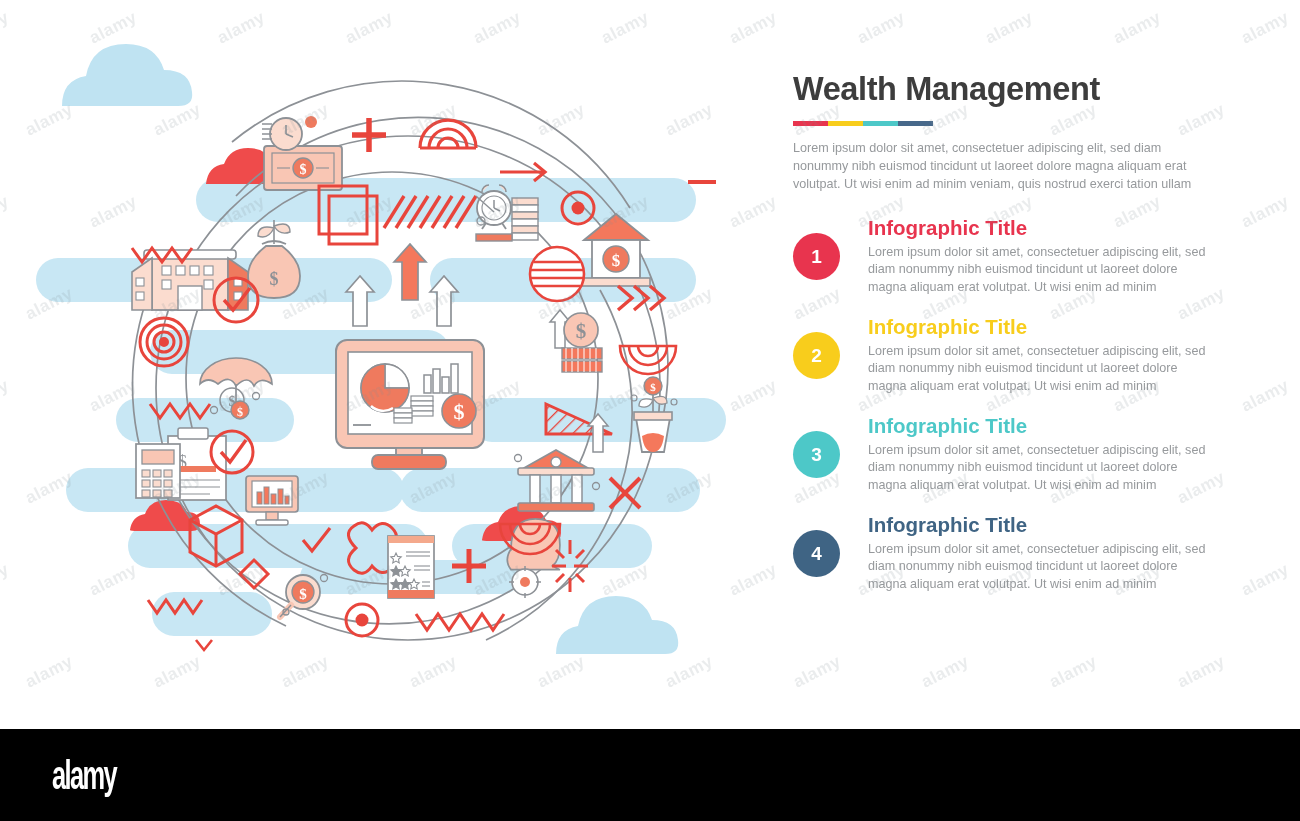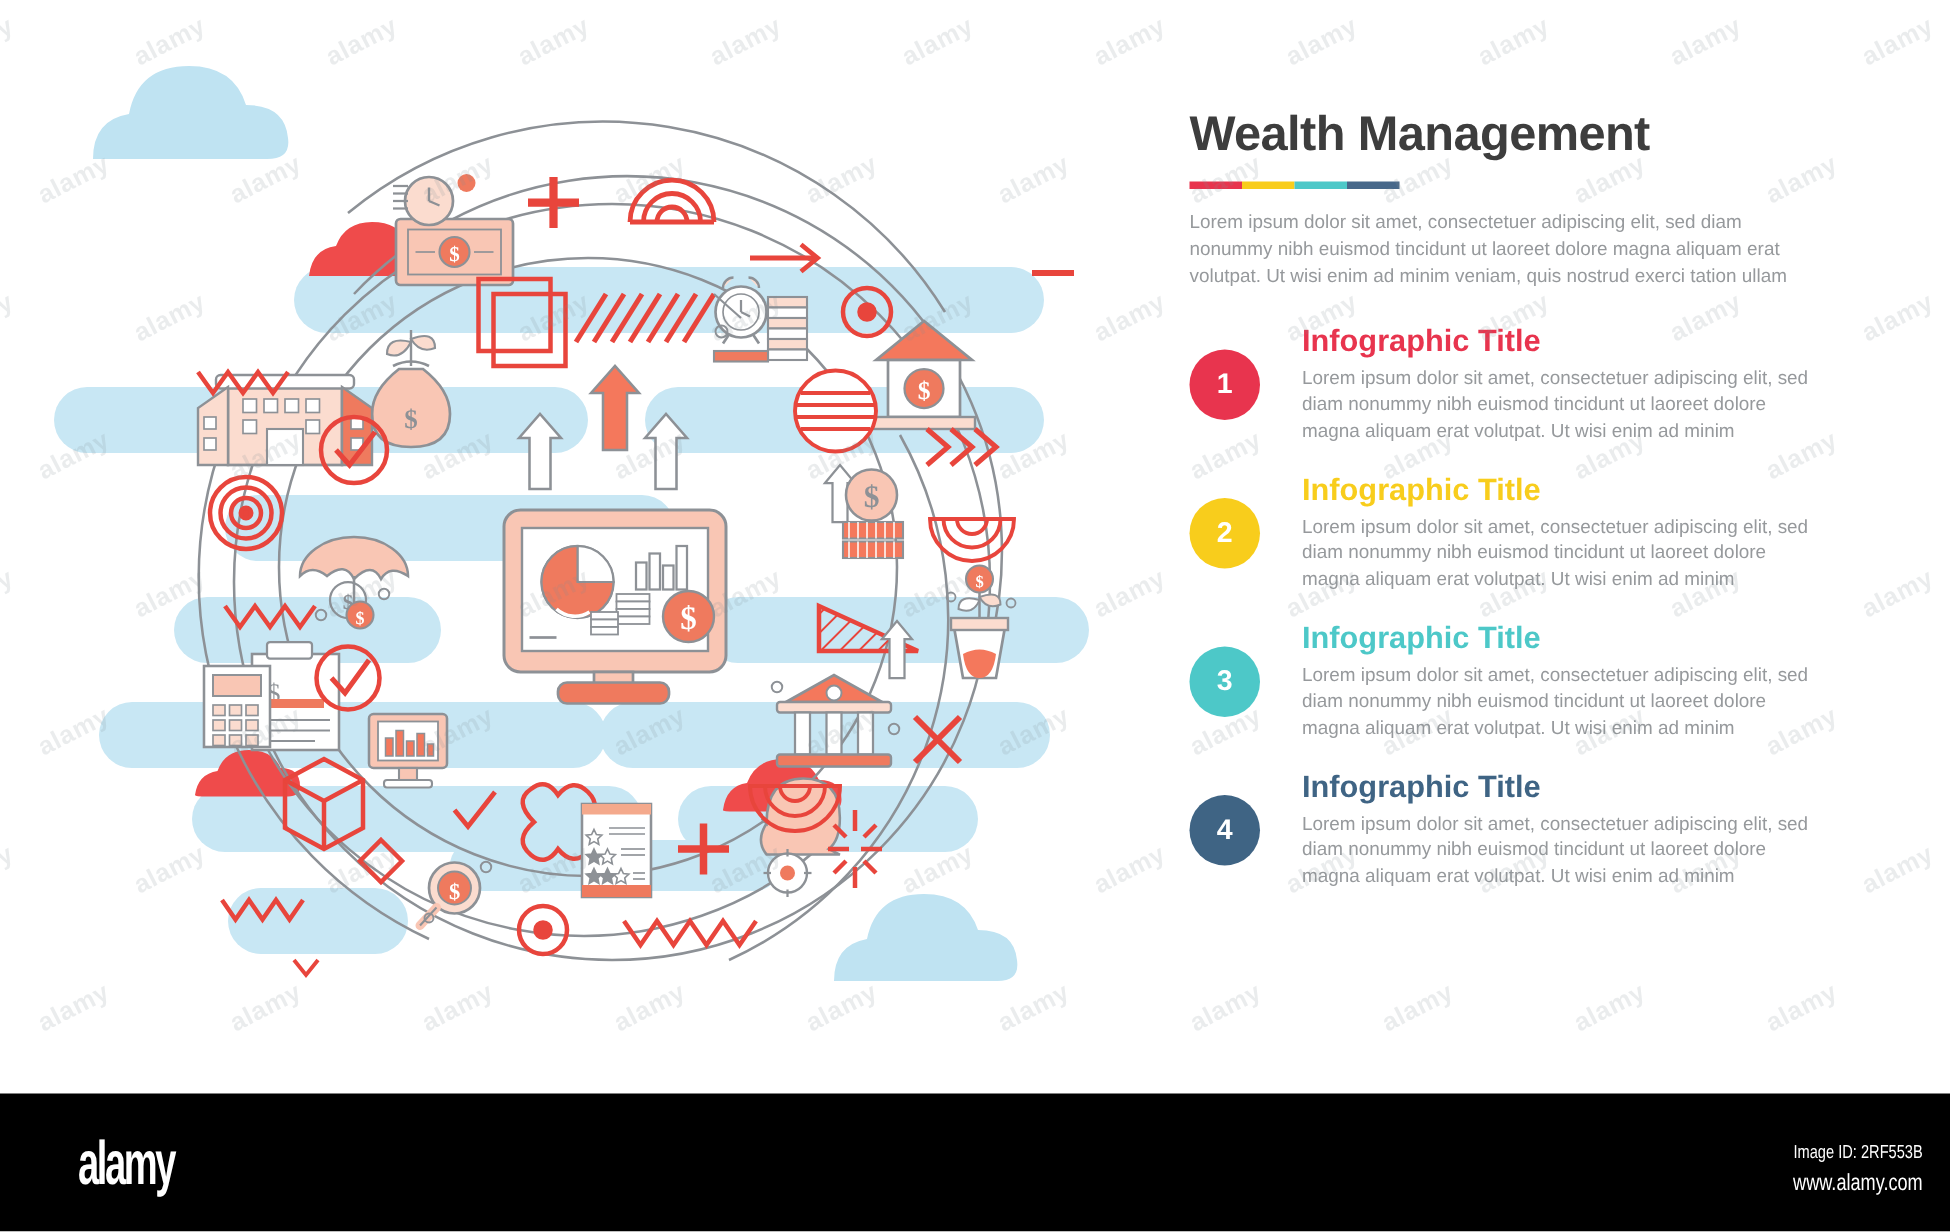--- a/index.html
+++ b/index.html
@@ -738,17 +738,13 @@
       <div class="wm" style="left: 792px; top: 662px;">alamy</div>
       <div class="wm" style="left: 920px; top: 662px;">alamy</div>
       <div class="wm" style="left: 1048px; top: 662px;">alamy</div>
       <div class="wm" style="left: 1176px; top: 662px;">alamy</div>
     </div>
 
 </div>
 
 <div id="footer">
   <div id="alamy-logo">alamy</div>
-  <div id="footer-meta">
-    <span id="image-id">Image ID: 2RF553B</span>
-    <span id="alamy-url">www.alamy.com</span>
-  </div>
 </div>
 
 </body></html>

